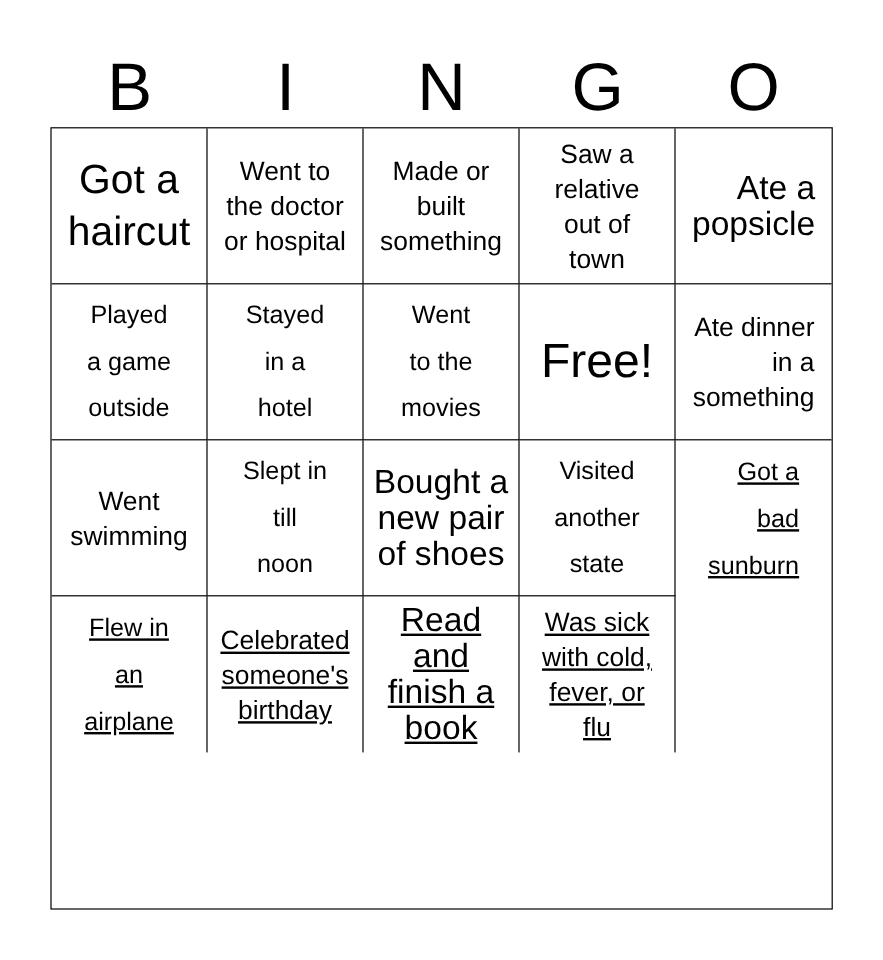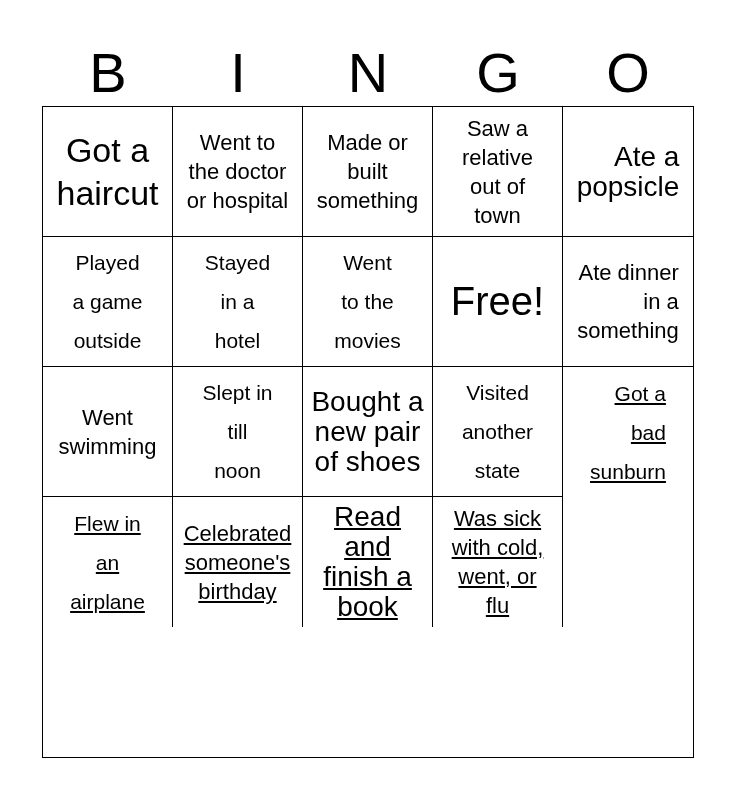--- a/index.html
+++ b/index.html
@@ -73,15 +73,15 @@
 an
 airplane</div>
     <div class="cell s">Celebrated
 someone's
 birthday</div>
     <div class="cell m">Read and
 finish a
 book</div>
     <div class="cell s">Was sick
 with cold,
-went, or
+fever, or
 flu</div>
   </div>
 
 </body></html>

